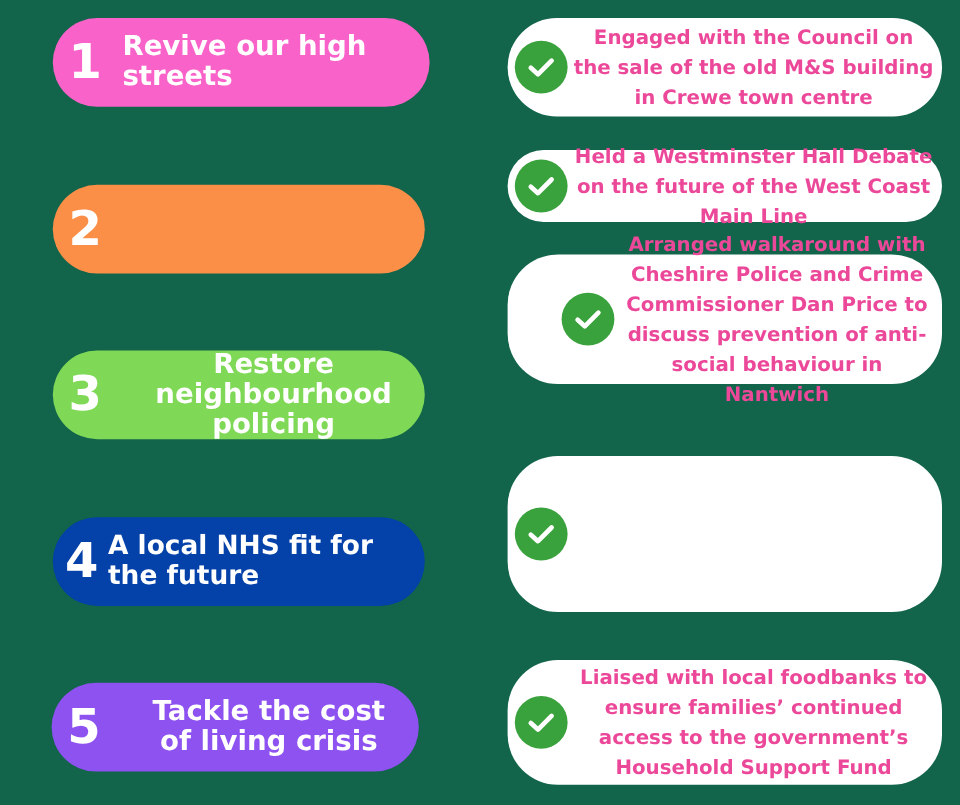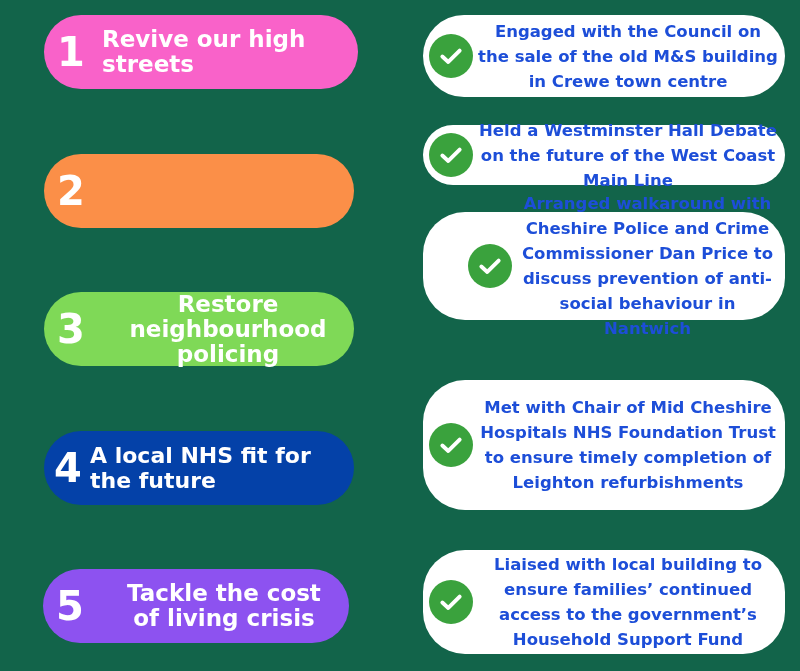--- a/index.html
+++ b/index.html
@@ -47,21 +47,21 @@
     }
     .card .check {
       width: 44px; height: 44px;
       border-radius: 50%;
       background: #3aa23d;
       flex: 0 0 auto;
       display: flex; align-items: center; justify-content: center;
     }
     .card .text {
       flex: 1 1 auto;
-      color: #1d4ed8;
+      color: #ec4899;
       font-weight: bold;
       font-size: 16.5px;
       line-height: 25px;
       text-align: center;
       padding: 0 6px 0 4px;
     }
   </style>
 </head>
 <body>
 
@@ -115,23 +115,22 @@
   </span>
   <span class="text">Arranged walkaround with Cheshire Police and Crime Commissioner Dan Price to discuss prevention of anti-social behaviour in Nantwich</span>
 </div>
 
 <div class="card" style="top:380px; height:130px;">
   <span class="check">
     <svg width="26" height="26" viewBox="0 0 24 24">
         <path d="M4 12.5 L9.5 17.5 L20 7" fill="none" stroke="#ffffff" stroke-width="3.6" stroke-linecap="round" stroke-linejoin="round"></path>
       </svg>
   </span>
-  <span class="text">Met with Chair of Mid Cheshire Hospitals NHS Foundation Trust to ensure timely completion of Leighton refurbishments</span>
 </div>
 
 <div class="card" style="top:550px; height:104px;">
   <span class="check">
     <svg width="26" height="26" viewBox="0 0 24 24">
         <path d="M4 12.5 L9.5 17.5 L20 7" fill="none" stroke="#ffffff" stroke-width="3.6" stroke-linecap="round" stroke-linejoin="round"></path>
       </svg>
   </span>
-  <span class="text">Liaised with local building to ensure families’ continued access to the government’s Household Support Fund</span>
+  <span class="text">Liaised with local foodbanks to ensure families’ continued access to the government’s Household Support Fund</span>
 </div>
 
 </body></html>

